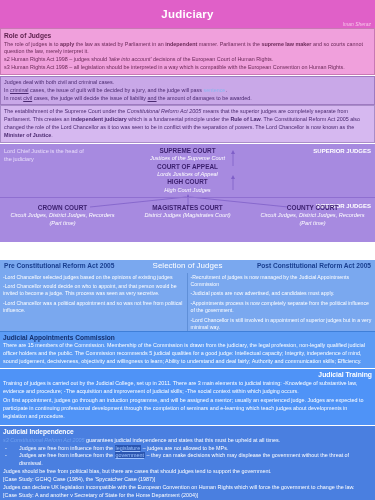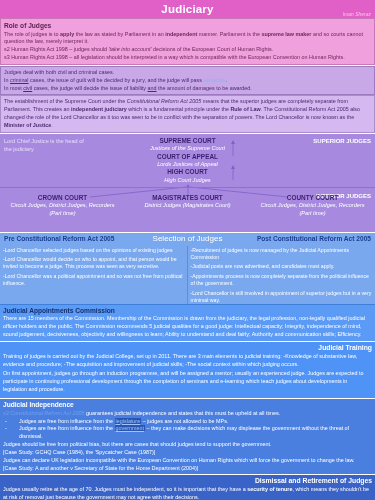--- a/index.html
+++ b/index.html
@@ -6,21 +6,21 @@
   html, body {
     width: 375px; height: 500px;
     font-family: "Liberation Sans", sans-serif;
     background: #ffffff;
     overflow: hidden;
   }
   .page { width: 375px; height: 500px; position: relative; }
 
   
   .titlebar {
-    height: 18px;
+    height: 28px;
     background: #e060c8;
     display: flex; align-items: center; justify-content: center;
     position: relative;
   }
   .titlebar .title {
     color: #ffffff; font-size: 11.5px; font-weight: bold;
     letter-spacing: .2px;
   }
   .titlebar .author {
     position: absolute; right: 4px; bottom: 1px;
@@ -98,21 +98,21 @@
     position: absolute; left: 0; right: 0; top: 60px;
     display: flex; justify-content: space-around;
   }
   .hier .bcell { text-align: center; width: 112px; }
   .hier .arrows { position: absolute; left: 0; top: 0; }
 
   
   .selhdr {
     background: #7aa8ef;
     height: 13px; position: relative;
-    margin-top: 1px;
+    margin-top: 18px;
   }
   .selhdr .pre {
     position: absolute; left: 4px; top: 2px;
     font-size: 6.6px; font-weight: bold; color: #1a3f8f;
   }
   .selhdr .mid {
     position: absolute; left: 0; right: 0; top: 1px; text-align: center;
     font-size: 8px; color: #ffffff; font-weight: normal;
   }
   .selhdr .post {

